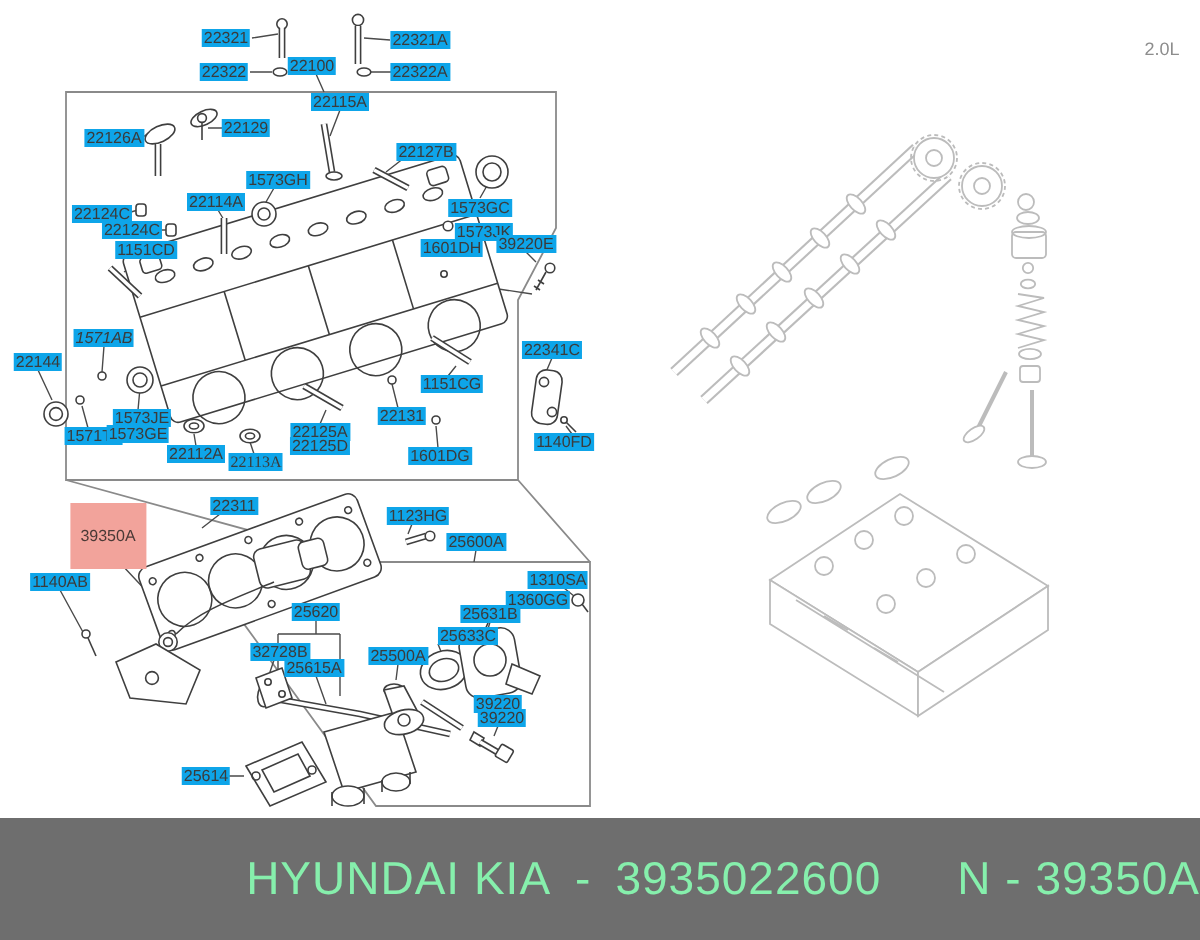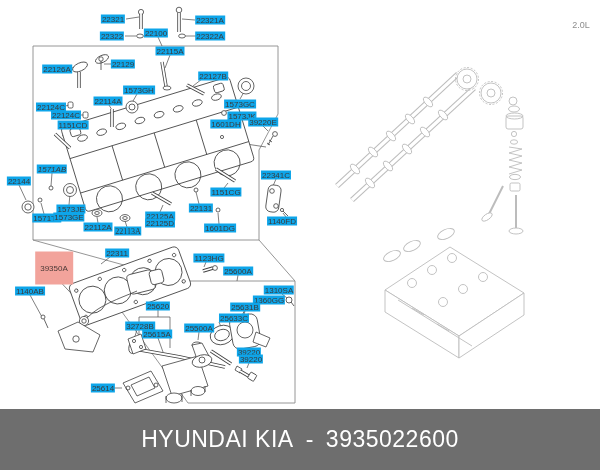--- a/index.html
+++ b/index.html
@@ -5,22 +5,22 @@
   html,body{margin:0;padding:0;background:#e8e8e8;}
   #stage{position:relative;width:600px;height:470px;background:#ffffff;overflow:hidden;
          font-family:"Liberation Sans",sans-serif;}
   #art{position:absolute;left:0;top:0;}
   #labels{position:absolute;left:0;top:0;width:600px;height:470px;pointer-events:none;}
   .lbl{position:absolute;transform:translate(-50%,-50%);font-size:8px;line-height:9px;
        color:#3b3b3b;background:#0ea5e9;padding:0 1px;white-space:nowrap;pointer-events:auto;}
   .lbl.hl{background:#F2A39B;color:#4a3936;padding:12px 5px;}
   .lbl.dim{color:#8d8d8d;background:transparent;font-size:9px;}
   .footer{position:absolute;left:0;top:409px;width:600px;height:61px;background:#6E6E6E;
-          display:flex;align-items:center;justify-content:center;gap:12px;
-          color:#ffffff;font-size:23px;letter-spacing:.5px;}
+          display:flex;align-items:center;justify-content:flex-end;gap:12px;
+          color:#86efac;font-size:23px;letter-spacing:.5px;}
   .footer .ref{margin-left:26px;}
   svg .k{stroke:#3f3f3f;fill:none;stroke-width:.8;}
   svg .kf{stroke:#3f3f3f;fill:#ffffff;stroke-width:.8;}
   svg .frame{stroke:#8a8a8a;fill:none;stroke-width:.9;}
   svg .ld{stroke:#4a4a4a;fill:none;stroke-width:.7;}
   svg .lt{stroke:#bcbcbc;fill:none;stroke-width:.9;}
   svg .ltf{stroke:#bcbcbc;fill:#ffffff;stroke-width:.9;}
   svg .tube{stroke:#3f3f3f;fill:none;stroke-width:3.4;}
   svg .tubein{stroke:#ffffff;fill:none;stroke-width:1.8;}
 </style>
@@ -322,14 +322,15 @@
       <span class="lbl" style="left: 158px; top: 306px;">25620</span>
       <span class="lbl" style="left: 140px; top: 326px;">32728B</span>
       <span class="lbl" style="left: 157px; top: 334px;">25615A</span>
       <span class="lbl" style="left: 103px; top: 388px;">25614</span>
     </div>
 
   <div class="footer">
     <span>HYUNDAI KIA</span>
     <span>-</span>
     <span>3935022600</span>
+    <span class="ref">N - 39350A</span>
   </div>
 </div>
 
 </body></html>

